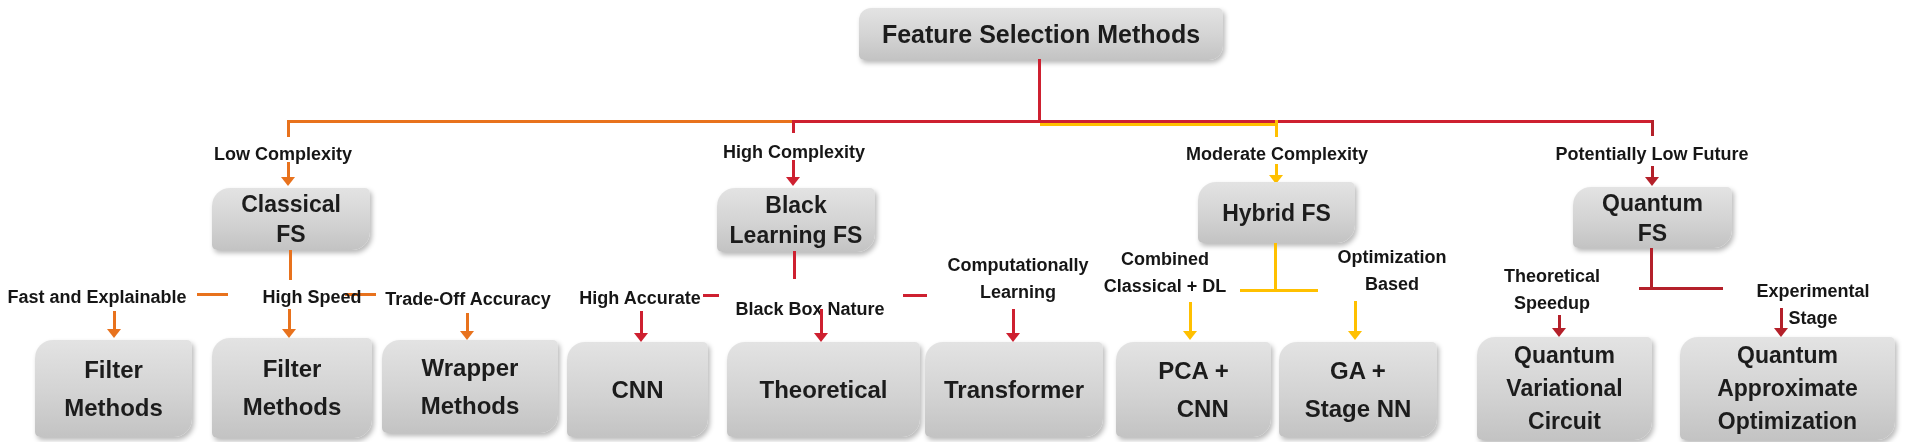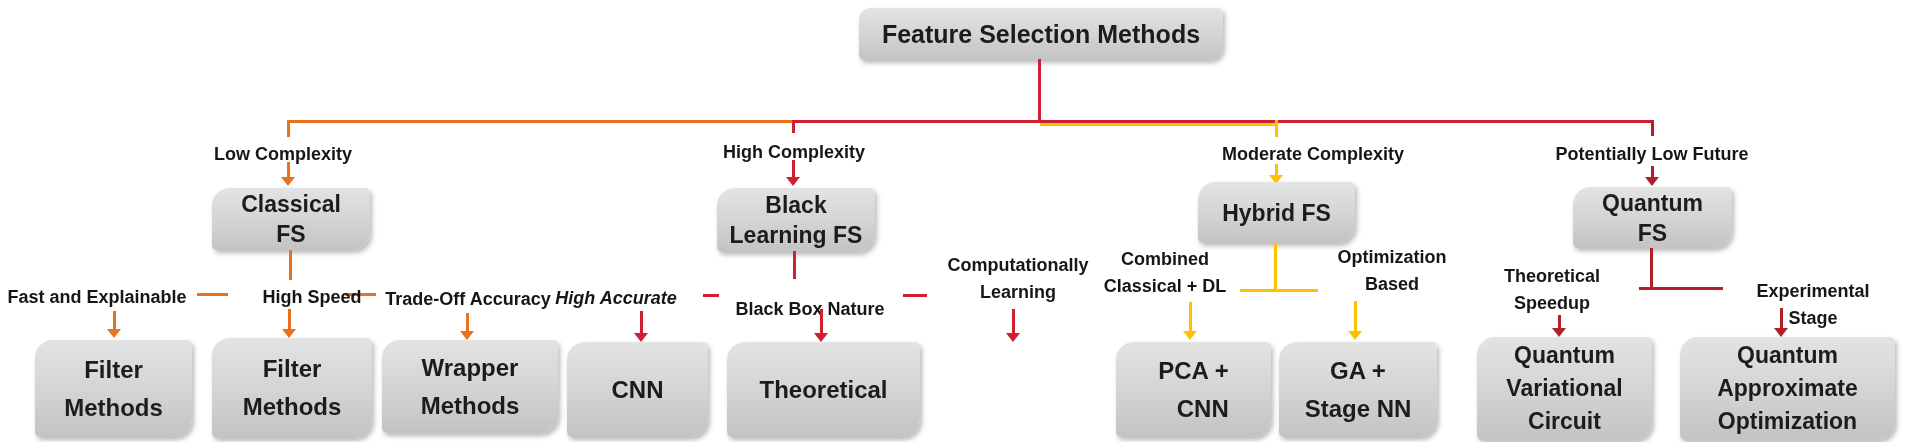--- a/index.html
+++ b/index.html
@@ -50,21 +50,21 @@
   <div class="hline" style="left:287px;top:120px;width:507px;background:var(--orange);"></div>
   <div class="hline" style="left:794px;top:120px;width:860px;background:var(--red);"></div>
   <div class="hline" style="left:1040px;top:123px;width:237px;background:var(--gold);"></div>
   <div class="vline" style="left:287px;top:120px;height:17px;background:var(--orange);"></div>
   <div class="vline" style="left:792px;top:120px;height:13px;background:var(--red);"></div>
   <div class="vline" style="left:1275px;top:120px;height:17px;background:var(--gold);"></div>
   <div class="vline" style="left:1651px;top:120px;height:16px;background:var(--dark-red);"></div>
 
   <div class="lbl" style="left:283px;top:141px;">Low Complexity</div>
   <div class="lbl" style="left:794px;top:139px;">High Complexity</div>
-  <div class="lbl" style="left:1277px;top:141px;margin-left:36px;">Moderate Complexity</div>
+  <div class="lbl" style="left:1277px;top:141px;">Moderate Complexity</div>
   <div class="lbl" style="left:1652px;top:141px;">Potentially Low Future</div>
 
   <div class="arrow" style="left:288px;top:162px;height:24px;--c:var(--orange);"></div>
   <div class="arrow" style="left:793px;top:160px;height:26px;--c:var(--red);"></div>
   <div class="arrow" style="left:1276px;top:164px;height:20px;--c:var(--gold);"></div>
   <div class="arrow" style="left:1652px;top:166px;height:20px;--c:var(--dark-red);"></div>
 
   <div class="node branch" style="left:212px;top:188px;width:158px;height:62px;">Classical
 FS</div>
   <div class="node branch" style="left:717px;top:188px;width:158px;height:64px;">Black
@@ -81,21 +81,21 @@
   <div class="hline" style="left:1639px;top:287px;width:84px;background:var(--dark-red);"></div>
 
   <div class="hline" style="left:197px;top:293px;width:31px;background:var(--orange);"></div>
   <div class="hline" style="left:345px;top:293px;width:31px;background:var(--orange);"></div>
   <div class="hline" style="left:703px;top:294px;width:16px;background:var(--red);"></div>
   <div class="hline" style="left:903px;top:294px;width:24px;background:var(--red);"></div>
 
   <div class="lbl" style="left:97px;top:284px;">Fast and Explainable</div>
   <div class="lbl" style="left:288px;top:284px;margin-left:24px;">High Speed</div>
   <div class="lbl" style="left:468px;top:286px;">Trade-Off Accuracy</div>
-  <div class="lbl" style="left:616px;top:285px;font-style:italic;">High Accurate</div>
+  <div class="lbl" style="left:640px;top:285px;">High Accurate</div>
   <div class="lbl" style="left:810px;top:284px;margin-top:12px;">Black Box Nature</div>
   <div class="lbl" style="left:1018px;top:252px;">Computationally
 Learning</div>
   <div class="lbl" style="left:1165px;top:246px;">Combined
 Classical + DL</div>
   <div class="lbl" style="left:1392px;top:244px;">Optimization
 Based</div>
   <div class="lbl" style="left:1552px;top:263px;">Theoretical
 Speedup</div>
   <div class="lbl" style="left:1813px;top:278px;">Experimental Stage</div>
@@ -112,20 +112,21 @@
   <div class="arrow" style="left:1781px;top:308px;height:29px;--c:var(--dark-red);"></div>
 
   <div class="node leaf" style="left:35px;top:340px;width:157px;height:97px;">Filter
 Methods</div>
   <div class="node leaf" style="left:212px;top:338px;width:160px;height:100px;">Filter
 Methods</div>
   <div class="node leaf" style="left:382px;top:340px;width:176px;height:93px;">Wrapper
 Methods</div>
   <div class="node leaf" style="left:567px;top:342px;width:141px;height:95px;">CNN</div>
   <div class="node leaf" style="left:727px;top:342px;width:193px;height:95px;">Theoretical</div>
+  <div class="node leaf" style="left:925px;top:342px;width:178px;height:95px;">Transformer</div>
   <div class="node leaf" style="left:1116px;top:342px;width:155px;height:95px;text-align:right;">PCA +
 CNN</div>
   <div class="node leaf" style="left:1279px;top:342px;width:158px;height:95px;">GA +
 Stage NN</div>
   <div class="node leaf tight" style="left:1477px;top:337px;width:175px;height:103px;">Quantum
 Variational
 Circuit</div>
   <div class="node leaf tight" style="left:1680px;top:337px;width:215px;height:103px;">Quantum
 Approximate
 Optimization</div>

